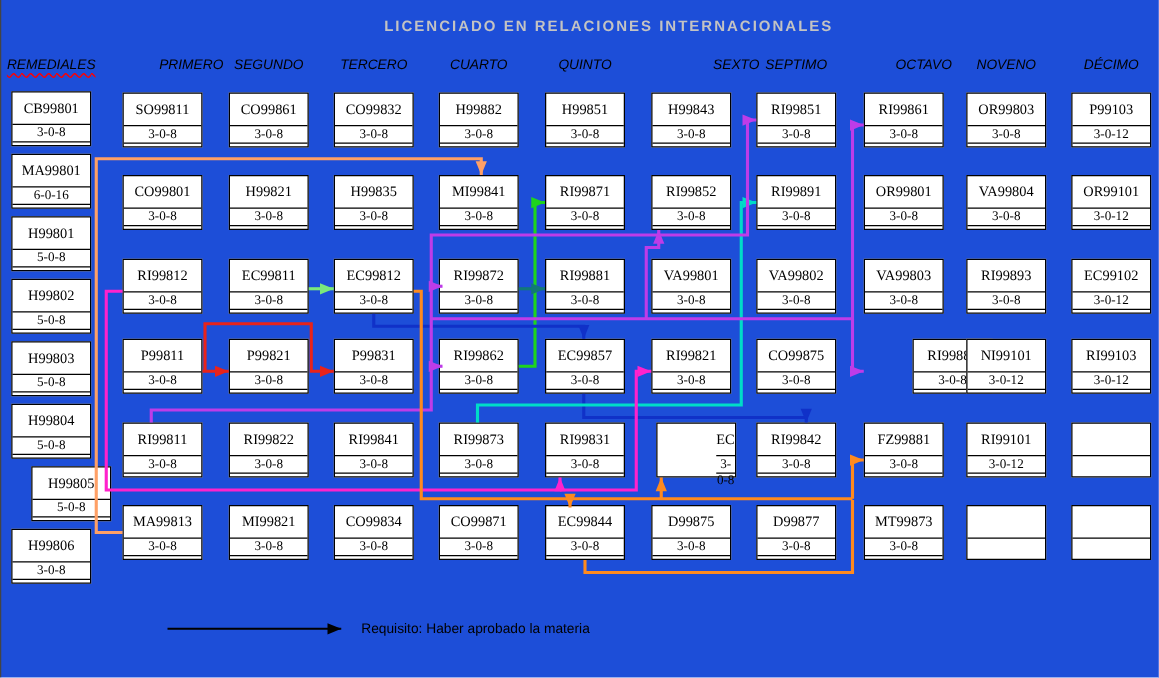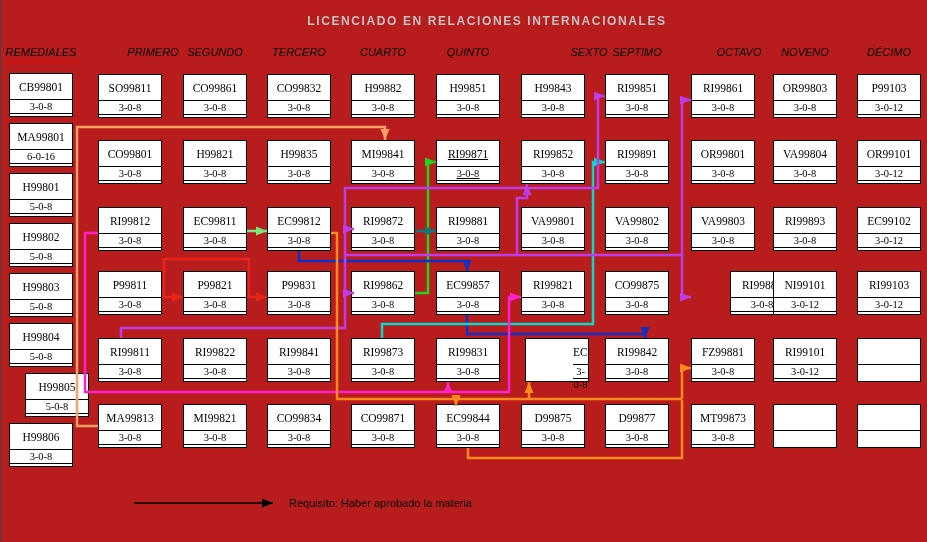--- a/index.html
+++ b/index.html
@@ -1,16 +1,16 @@
 <!DOCTYPE html>
 <html><head>
 <meta charset="utf-8">
 <style>
   html,body{margin:0;padding:0;background:#fff;}
-  .canvas{position:relative;width:927px;height:542px;background:#b91c1c;overflow:hidden;
+  .canvas{position:relative;width:927px;height:542px;background:#1d4ed8;overflow:hidden;
           font-family:"Liberation Sans",sans-serif;border-left:1px solid #444;}
   .title{position:absolute;top:14px;left:486px;transform:translateX(-50%);
          font-size:12px;font-weight:bold;letter-spacing:1.6px;color:#C3C3C3;white-space:nowrap;}
   .col-header{position:absolute;top:46px;width:200px;text-align:center;font-size:11px;
               font-style:italic;color:#000;white-space:nowrap;}
   .col-header.misspelled{text-decoration:underline wavy #FF0000 1px;text-underline-offset:3px;}
   .course-box{position:absolute;width:64px;height:44px;border:1px solid #000;background:#fff;
               box-sizing:border-box;text-align:center;font-family:"Liberation Serif",serif;}
   .box-code{height:25px;line-height:26px;font-size:11.5px;border-bottom:1px solid #000;overflow:hidden;}
   .box-credits{height:13px;line-height:13px;font-size:10.5px;border-bottom:1px solid #000;}
@@ -162,21 +162,21 @@
         <div class="box-credits">3-0-8</div>
       </div>
       <div class="course-box" style="left: 350px; top: 404px;">
         <div class="box-code">CO99871</div>
         <div class="box-credits">3-0-8</div>
       </div>
       <div class="course-box" style="left: 435px; top: 74px;">
         <div class="box-code">H99851</div>
         <div class="box-credits">3-0-8</div>
       </div>
-      <div class="course-box" style="left: 435px; top: 140px; text-decoration: underline;">
+      <div class="course-box" style="left: 435px; top: 140px;">
         <div class="box-code">RI99871</div>
         <div class="box-credits">3-0-8</div>
       </div>
       <div class="course-box" style="left: 435px; top: 207px;">
         <div class="box-code">RI99881</div>
         <div class="box-credits">3-0-8</div>
       </div>
       <div class="course-box" style="left: 435px; top: 271px;">
         <div class="box-code">EC99857</div>
         <div class="box-credits">3-0-8</div>

